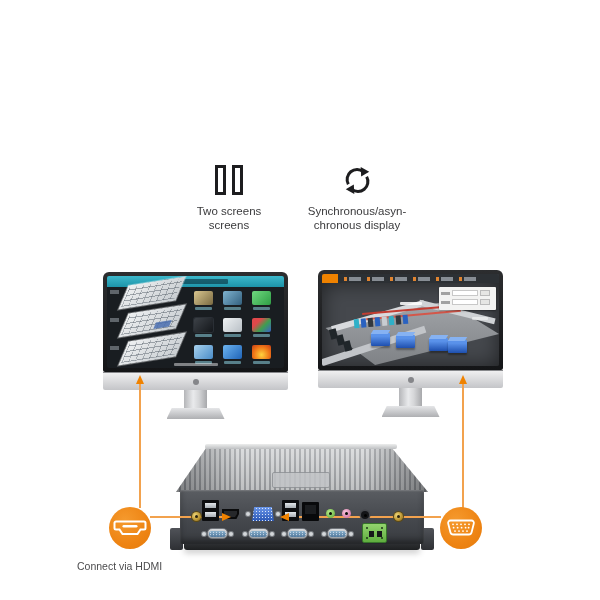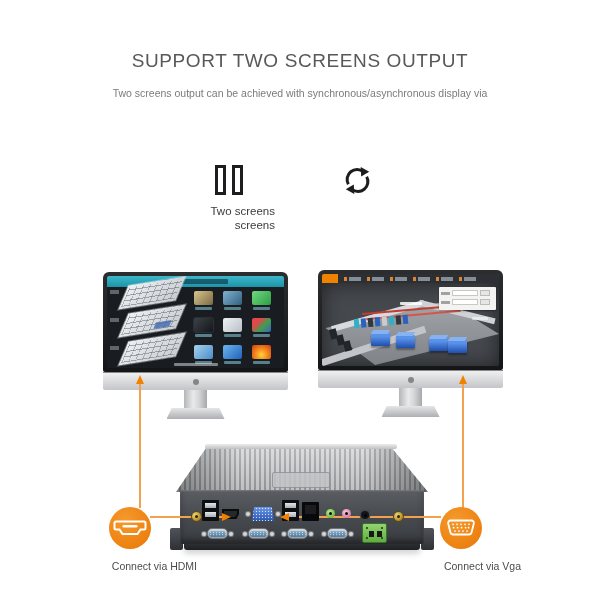--- a/index.html
+++ b/index.html
@@ -5,21 +5,21 @@
   html,body{margin:0;padding:0;background:#fff;}
   .canvas{position:relative;width:600px;height:600px;background:#ffffff;overflow:hidden;
           font-family:"Liberation Sans",sans-serif;}
   
   .title{position:absolute;top:50px;left:0;width:600px;text-align:center;
          font-size:19px;letter-spacing:.6px;color:#58585b;font-weight:400;}
   .subtitle{position:absolute;top:85px;left:70px;width:460px;text-align:center;
             font-size:10.5px;line-height:16px;color:#7b7b7d;}
   
   .feature{position:absolute;top:162px;text-align:center;}
-  .f1{left:183px;width:92px;text-align:right;} .f2{left:292px;width:130px;}
+  .f1{left:183px;width:92px;} .f2{left:292px;width:130px;}
   .f-icon{height:36px;display:flex;align-items:center;justify-content:center;gap:6px;}
   .scr-rect{width:11px;height:30px;border:3px solid #1d1d1f;box-sizing:border-box;background:#fff;}
   .f-label{margin-top:6px;font-size:11.5px;line-height:14px;color:#3b3b3d;}
   
   .monitor{position:absolute;width:185px;}
   .mon-left{left:103px;top:272px;} .mon-right{left:318px;top:270px;}
   .m-frame{width:185px;height:100px;background:linear-gradient(#2c2d2f,#141517);
            border-radius:6px 6px 2px 2px;padding:4px;box-sizing:border-box;}
   .m-screen{width:177px;height:92px;position:relative;overflow:hidden;border-radius:2px;}
   .m-chin{width:185px;height:18px;background:linear-gradient(#efeff0,#c4c5c8);
@@ -163,30 +163,29 @@
         border:1px solid #37762a;border-radius:2px;box-sizing:border-box;}
   .term .slot{position:absolute;width:5px;height:6px;background:#16181a;top:7px;}
   .term .sl1{left:6px;} .term .sl2{left:14px;}
   .term .dot{position:absolute;width:2px;height:2px;border-radius:50%;background:#1d3318;}
   .term .d1{left:3px;top:3px;} .term .d2{right:3px;top:3px;}
   .term .d3{left:3px;bottom:3px;} .term .d4{right:3px;bottom:3px;}
   
   .conn-circle{position:absolute;width:42px;height:42px;border-radius:50%;z-index:4;
        background:radial-gradient(circle at 38% 32%,#f59a2e,#ee8413 60%,#e57a0a);
        display:flex;align-items:center;justify-content:center;}
-  .conn-label{position:absolute;width:120px;text-align:right;font-size:10.5px;color:#4c4c4e;}
+  .conn-label{position:absolute;width:120px;text-align:left;font-size:10.5px;color:#4c4c4e;}
 </style>
 </head>
 <body>
 
 <div class="canvas">
 
-  <div class="title">SUPPORT TWO SCREENS OUTPUT</div>
   <div class="subtitle">
-    <span>Two screens output can be achieved with synchronous/asynchronous display via</span><br>
+    <br>
   </div>
 
   <div class="feature f1">
     <div class="f-icon">
       <span class="scr-rect"></span>
       <span class="scr-rect"></span>
     </div>
     <div class="f-label">
       <span>Two screens</span><br>
       <span>screens</span>
@@ -196,20 +195,24 @@
   <div class="feature f2">
     <div class="f-icon">
       <svg width="33" height="33" viewBox="0 0 36 36">
         <g fill="none" stroke="#1d1d1f" stroke-width="3.3">
           <path d="M 8 22 A 10.8 10.8 0 0 1 24.5 8.6"></path>
           <path d="M 28 14 A 10.8 10.8 0 0 1 11.5 27.4"></path>
         </g>
         <path fill="#1d1d1f" d="M 21.5 3.2 L 30.8 8.4 L 22 13.6 Z"></path>
         <path fill="#1d1d1f" d="M 14.5 32.8 L 5.2 27.6 L 14 22.4 Z"></path>
       </svg>
+    </div>
+    <div class="f-label">
+      <span>Synchronous/asyn-</span><br>
+      <span>chronous display</span>
     </div>
   </div>
 
   <div class="monitor mon-left">
     <div class="m-frame">
       <div class="m-screen">
         <div class="s1">
           <div class="s1-head">
             <div class="s1-head-txt"></div>
           </div>
@@ -431,15 +434,14 @@
           <circle cx="15.6" cy="8.7" r="0.9"></circle>
           <circle cx="19.6" cy="8.7" r="0.9"></circle>
           <circle cx="22.6" cy="8.7" r="0.9"></circle>
         <circle cx="9" cy="12.1" r="0.9"></circle>
           <circle cx="13" cy="12.1" r="0.9"></circle>
           <circle cx="17" cy="12.1" r="0.9"></circle>
           <circle cx="21" cy="12.1" r="0.9"></circle>
       </g>
     </svg>
   </div>
-  <div class="conn-label" style="left:401px;top:560px;">Connect via Vga</div>
 
 </div>
 
 </body></html>

